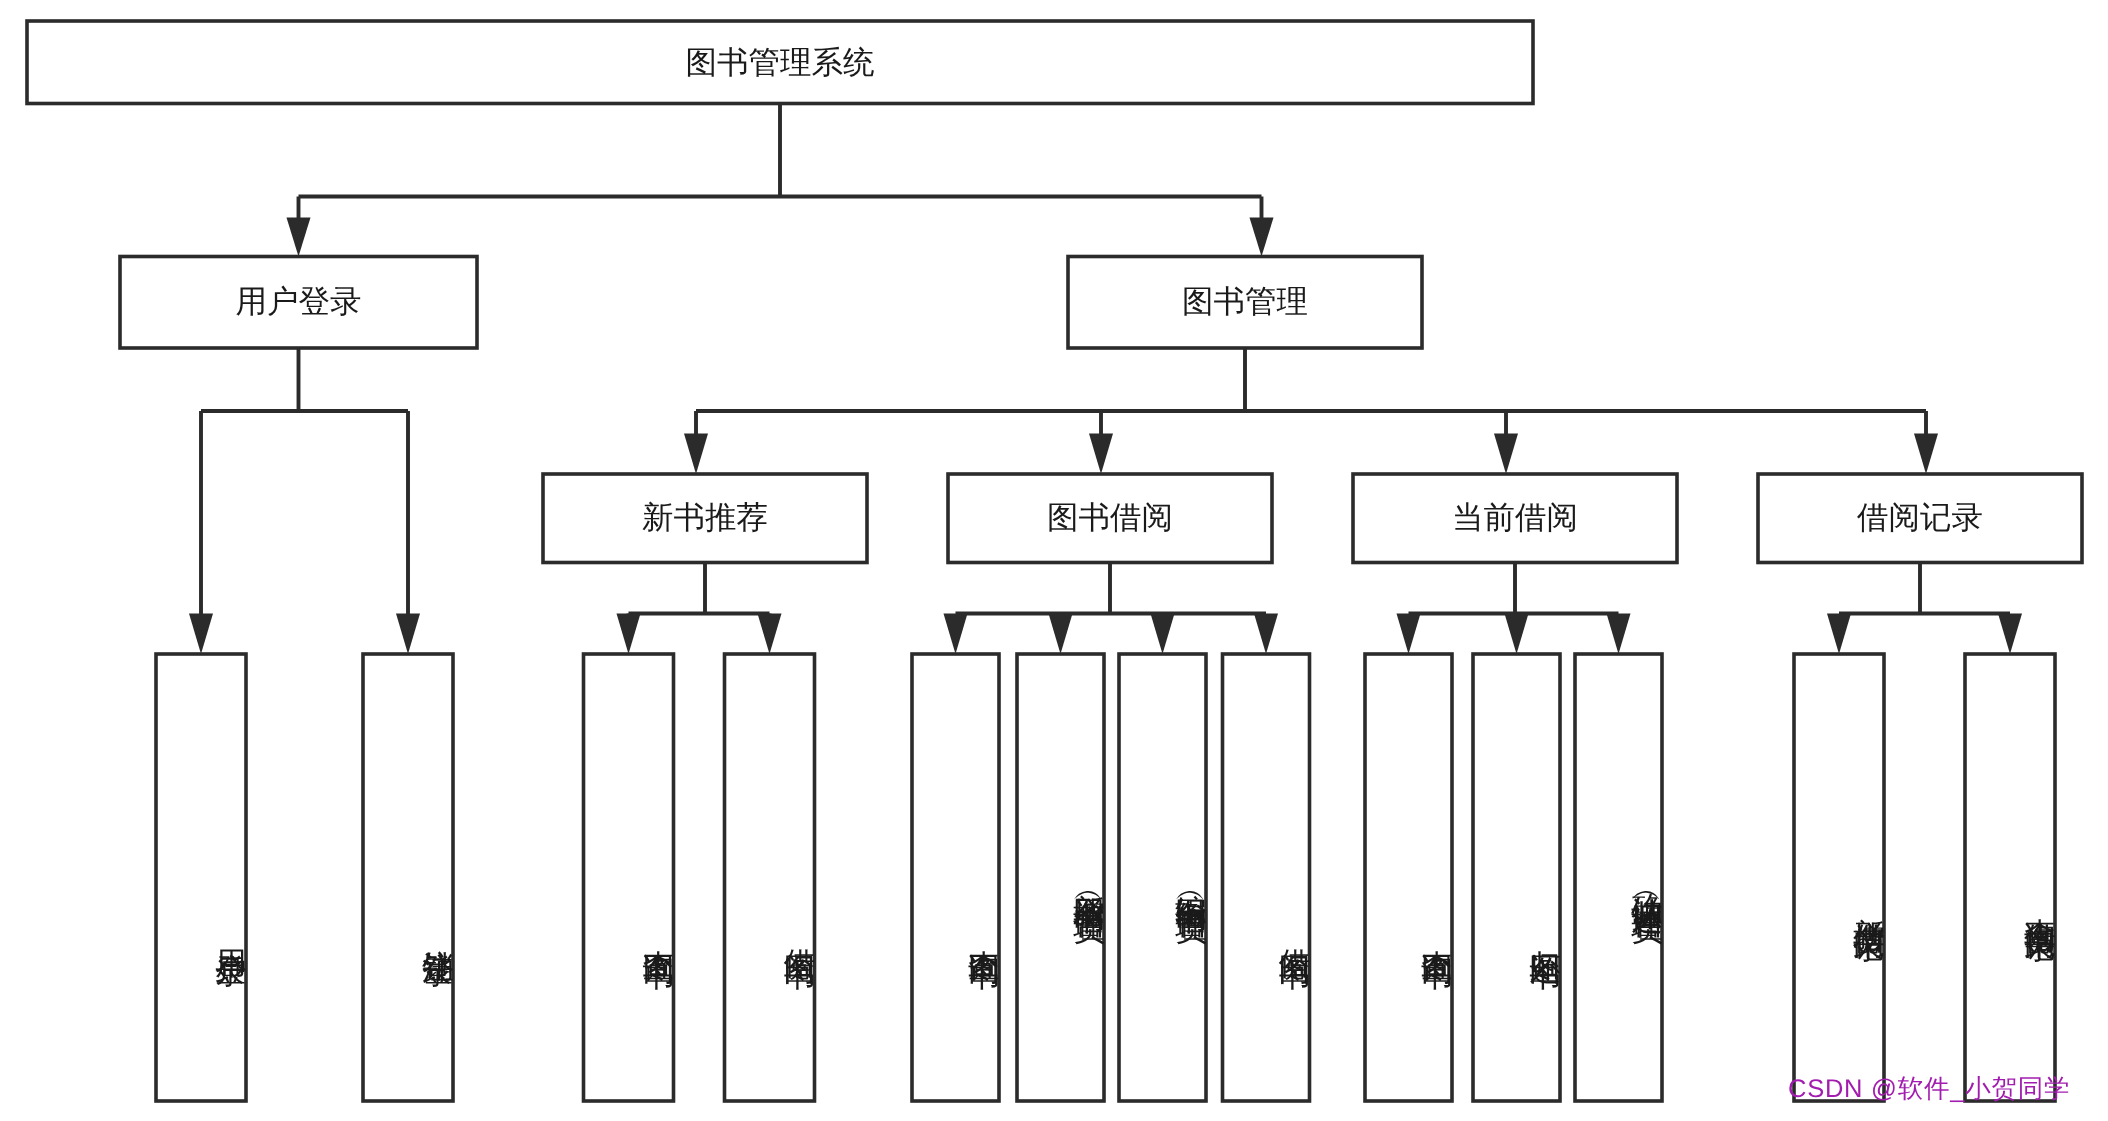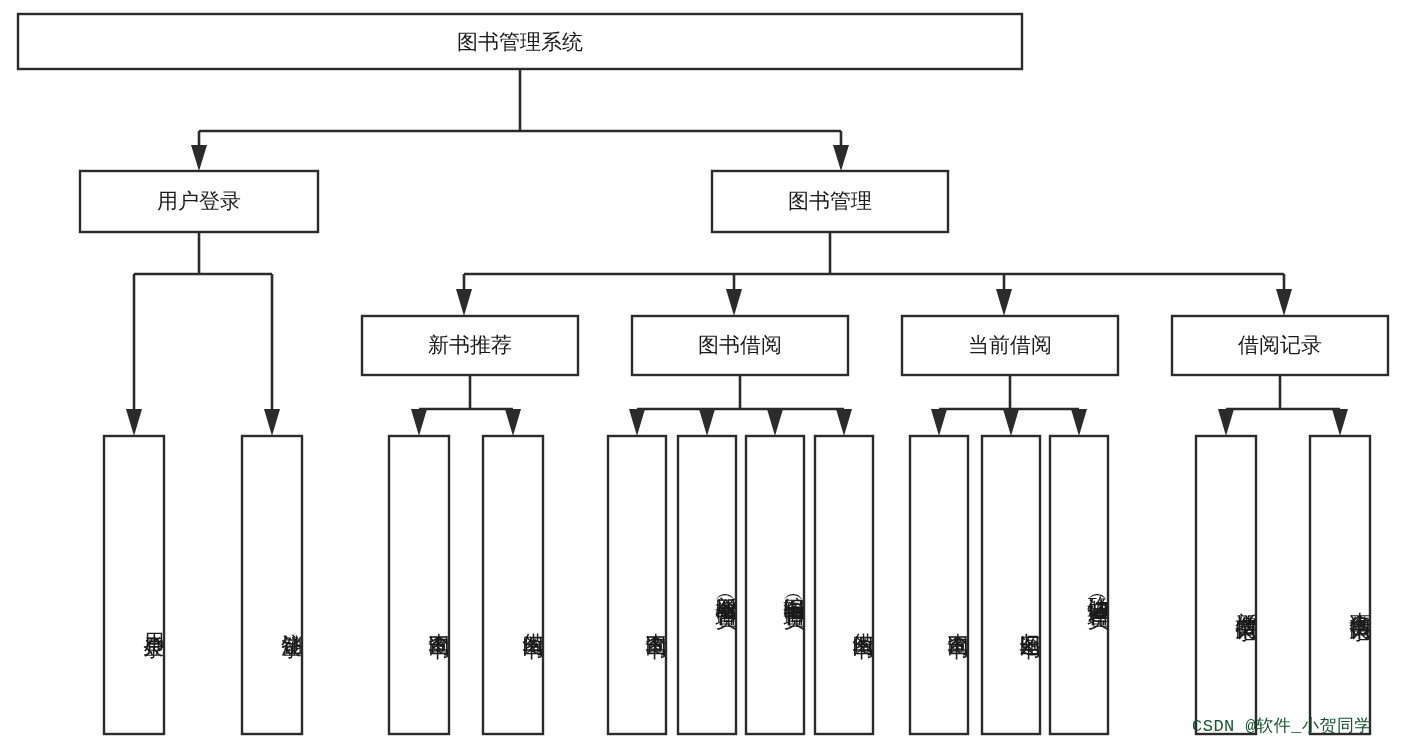--- a/index.html
+++ b/index.html
@@ -59,23 +59,23 @@
     color: #1a1a1a;
     letter-spacing: 2px;
     white-space: nowrap;
     display: flex;
     align-items: flex-start;
     justify-content: center;
     pointer-events: none;
   }
   .watermark {
     position: absolute;
-    font-family: Liberation Mono, monospace;
+    font-family: Liberation Sans, sans-serif;
     font-size: 17px;
-    color: #14532d;
+    color: #a21caf;
     white-space: nowrap;
     letter-spacing: 0.5px;
   }
 </style>
 </head>
 <body>
 
 <div id="diagram-root">
 
   <svg class="diagram-canvas" viewBox="0 0 1405 747">

